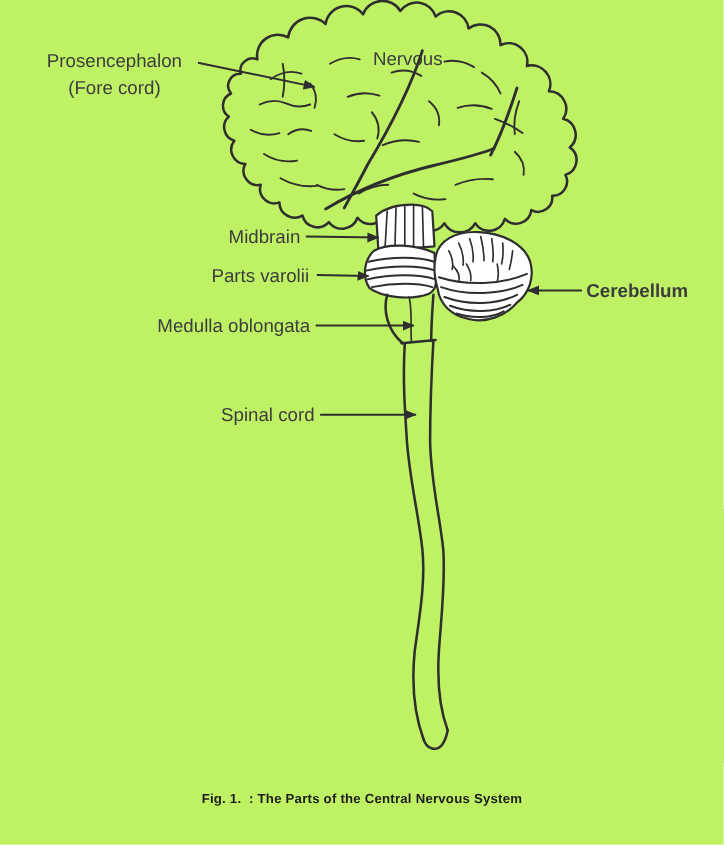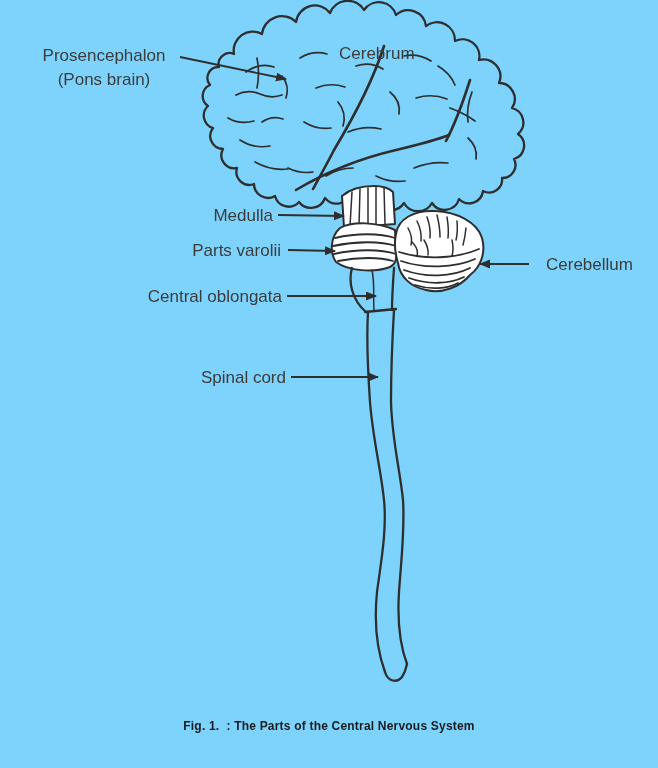--- a/index.html
+++ b/index.html
@@ -1,17 +1,17 @@
 <!DOCTYPE html>
 <html><head>
 <meta charset="utf-8">
 <style>
   html,body{margin:0;padding:0;background:#ffffff;}
   .stage{
-    position:relative;width:658px;height:768px;background:#7dd3fc;
+    position:relative;width:658px;height:768px;background:#bef264;
     font-family:"Liberation Sans","DejaVu Sans",sans-serif;overflow:hidden;
   }
   .stage svg{position:absolute;left:0;top:0;}
   .lbl{
     position:absolute;color:#3c3c3c;font-size:17px;line-height:24px;
     white-space:nowrap;
   }
   .lbl.center{text-align:center;}
   .lbl.right{text-align:right;}
   .caption{
@@ -144,29 +144,29 @@
       <path class="leader" marker-end="url(#arw)" d="M278,215 L344,216"></path>
       <path class="leader" marker-end="url(#arw)" d="M288,250 L335,251"></path>
       <path class="leader" marker-end="url(#arw)" d="M287,296 L376,296"></path>
       <path class="leader" marker-end="url(#arw)" d="M529,264 L480,264"></path>
       <path class="leader" marker-end="url(#arw)" d="M291,377 L378,377"></path>
     </g>
   </svg>
 
   <div class="lbl center" style="left:28px;top:44px;width:152px;">
     <div>Prosencephalon</div>
-    <div>(Pons brain)</div>
+    <div>(Fore cord)</div>
   </div>
 
-  <div class="lbl" style="left:339px;top:42px;">Cerebrum</div>
+  <div class="lbl" style="left:339px;top:42px;">Nervous</div>
 
-  <div class="lbl right" style="right:385px;top:204px;">Medulla</div>
+  <div class="lbl right" style="right:385px;top:204px;">Midbrain</div>
 
   <div class="lbl right" style="right:377px;top:239px;">Parts varolii</div>
 
-  <div class="lbl right" style="right:376px;top:285px;">Central oblongata</div>
+  <div class="lbl right" style="right:376px;top:285px;">Medulla oblongata</div>
 
-  <div class="lbl" style="left:546px;top:253px;">Cerebellum</div>
+  <div class="lbl" style="left:533px;top:253px;font-weight:bold;">Cerebellum</div>
 
   <div class="lbl right" style="right:372px;top:366px;">Spinal cord</div>
 
   <div class="caption">Fig. 1. &nbsp;: The Parts of the Central Nervous System</div>
 </div>
 
 </body></html>

